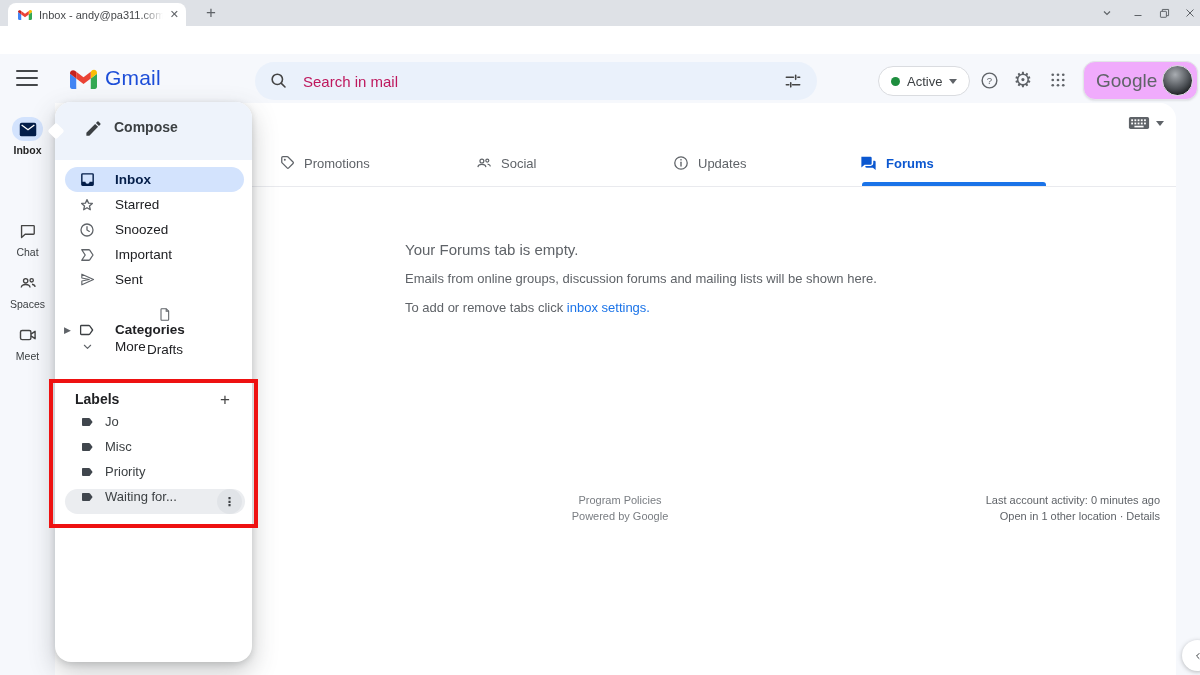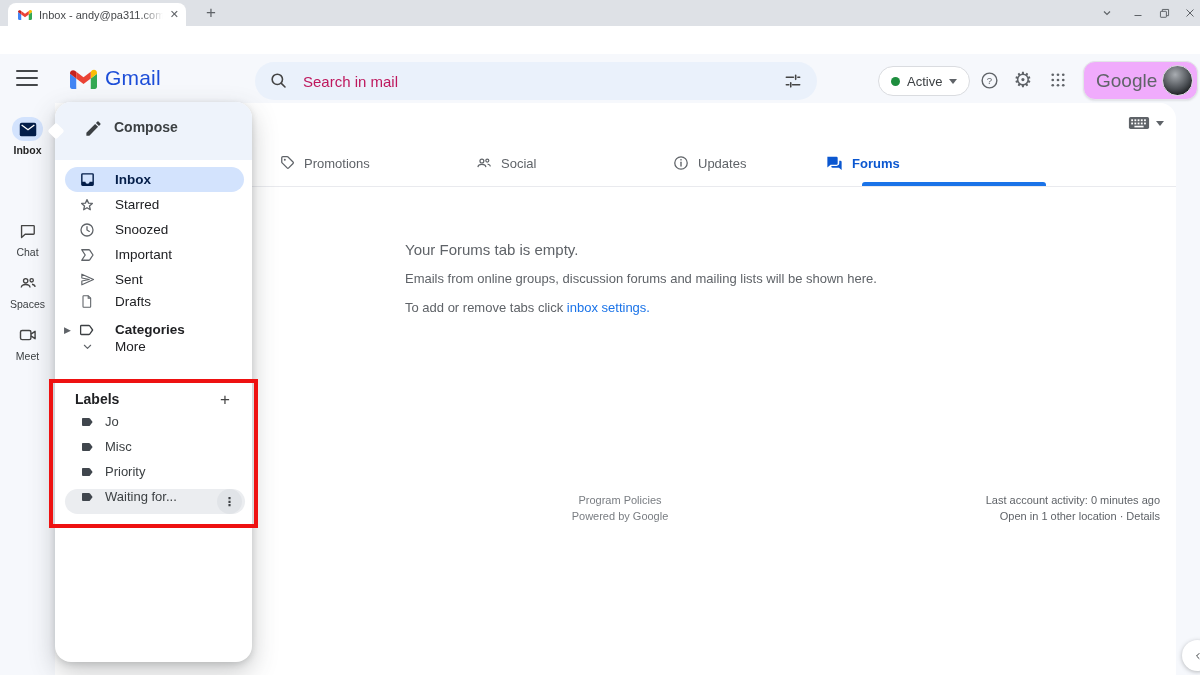--- a/index.html
+++ b/index.html
@@ -332,21 +332,21 @@
         <span class="tlbl">Social</span>
       </div>
       <div class="mailtab" style="left:601px;">
         <svg width="18" height="18" viewBox="0 0 24 24">
             <circle cx="12" cy="12" r="8.3" fill="none" stroke="#5f6368" stroke-width="1.7"></circle>
             <path d="M12 11v5" stroke="#5f6368" stroke-width="1.8" stroke-linecap="round"></path>
             <circle cx="12" cy="7.8" r="1.1" fill="#5f6368"></circle>
           </svg>
         <span class="tlbl">Updates</span>
       </div>
-      <div class="mailtab active" style="left:750px; padding-left:20px;">
+      <div class="mailtab active" style="left:784px; padding-left:20px;">
         <svg width="19" height="19" viewBox="0 0 24 24" fill="#0b57d0">
             <path d="M3 3.5h11.5A1.5 1.5 0 0 1 16 5v7a1.5 1.5 0 0 1-1.5 1.5H7L3 17z"></path>
             <path d="M18 8.5h1.5A1.5 1.5 0 0 1 21 10v10.2l-3.4-2.7H9.8A1.8 1.8 0 0 1 8 15.7v-.7h6.5a3.5 3.5 0 0 0 3.5-3.5z"></path>
           </svg>
         <span class="tlbl">Forums</span>
       </div>
       <div id="tab-underline"></div>
     </div>
 
     <div id="footer-center">
@@ -415,21 +415,21 @@
       <span class="mlbl">Important</span>
     </div>
     <div class="mrow" style="top:165px;">
       <span class="micon">
           <svg width="17" height="17" viewBox="0 0 24 24">
             <path d="M4 19.5 20.5 12 4 4.5v5.3l10.5 2.2L4 14.2z" fill="none" stroke="#5f6368" stroke-width="1.6" stroke-linejoin="round"></path>
           </svg>
         </span>
       <span class="mlbl">Sent</span>
     </div>
-    <div class="mrow" style="top:187px;">
+    <div class="mrow" style="top:203px;flex-direction:column;">
       <span class="micon">
           <svg width="16" height="17" viewBox="0 0 24 24" fill="none" stroke="#5f6368" stroke-width="1.6">
             <path d="M7 3.5h7l3.5 3.5v12.5a1 1 0 0 1-1 1H7a1 1 0 0 1-1-1v-15a1 1 0 0 1 1-1z" stroke-linejoin="round"></path>
             <path d="M13.8 3.5V7h3.7"></path>
           </svg>
         </span>
       <span class="mlbl">Drafts</span>
     </div>
     <div class="mrow" style="top:215px;">
       <span class="expander">▶</span>

